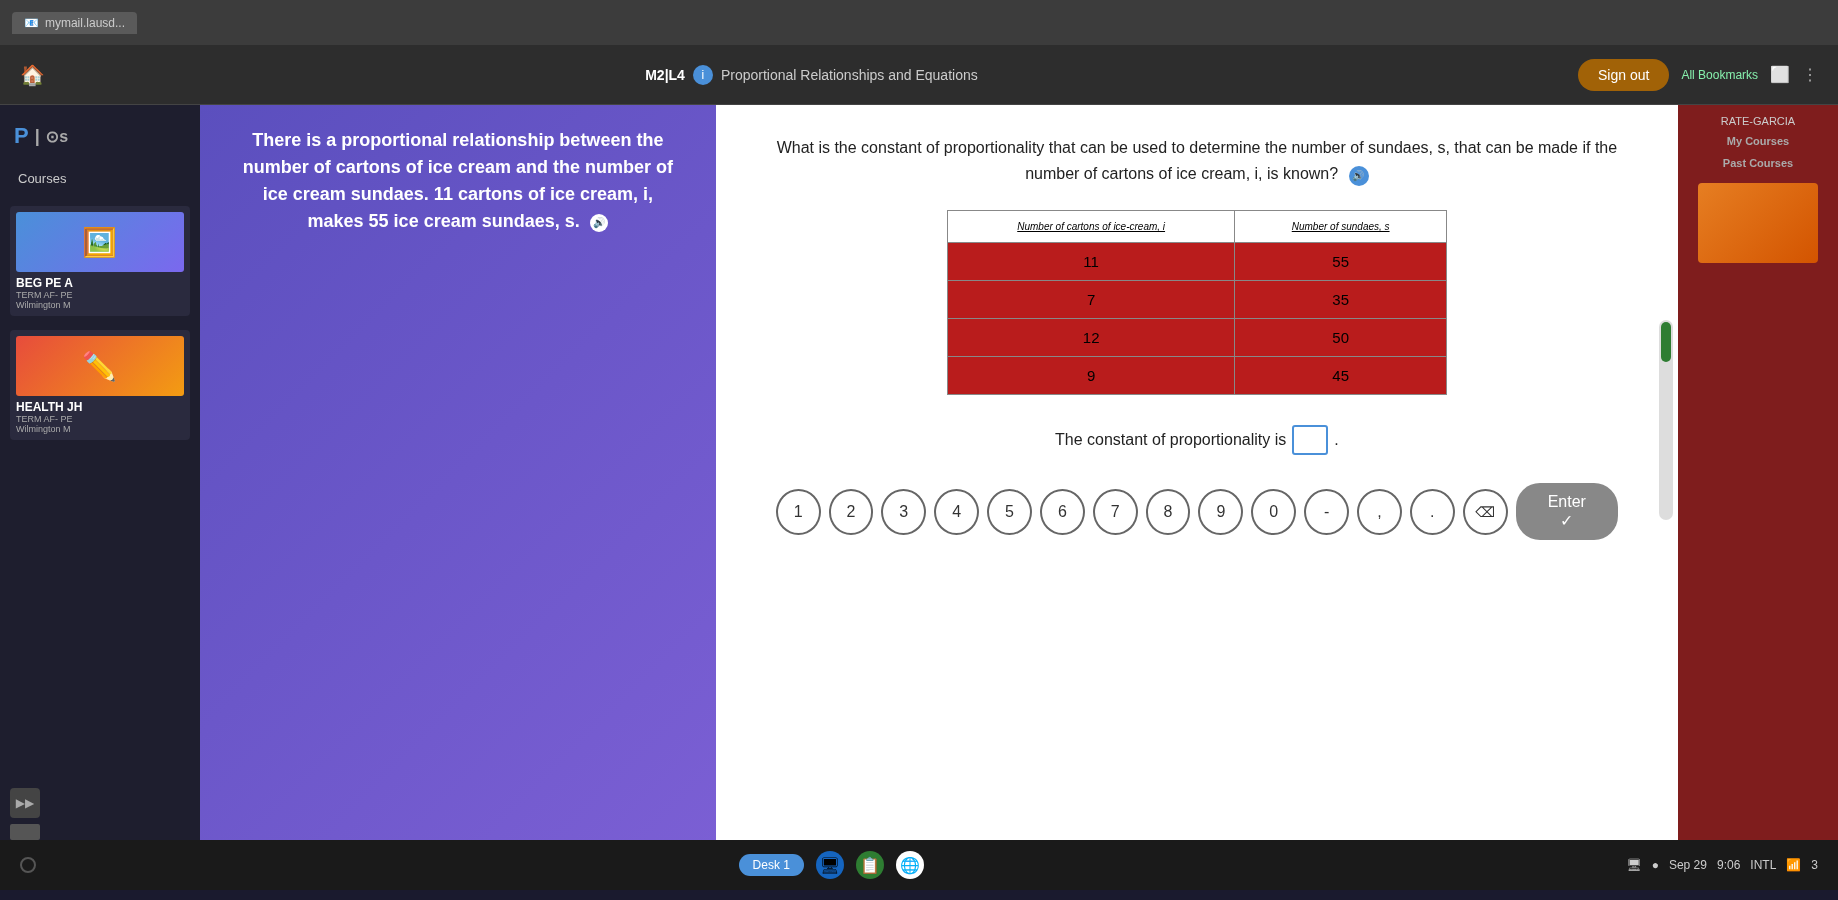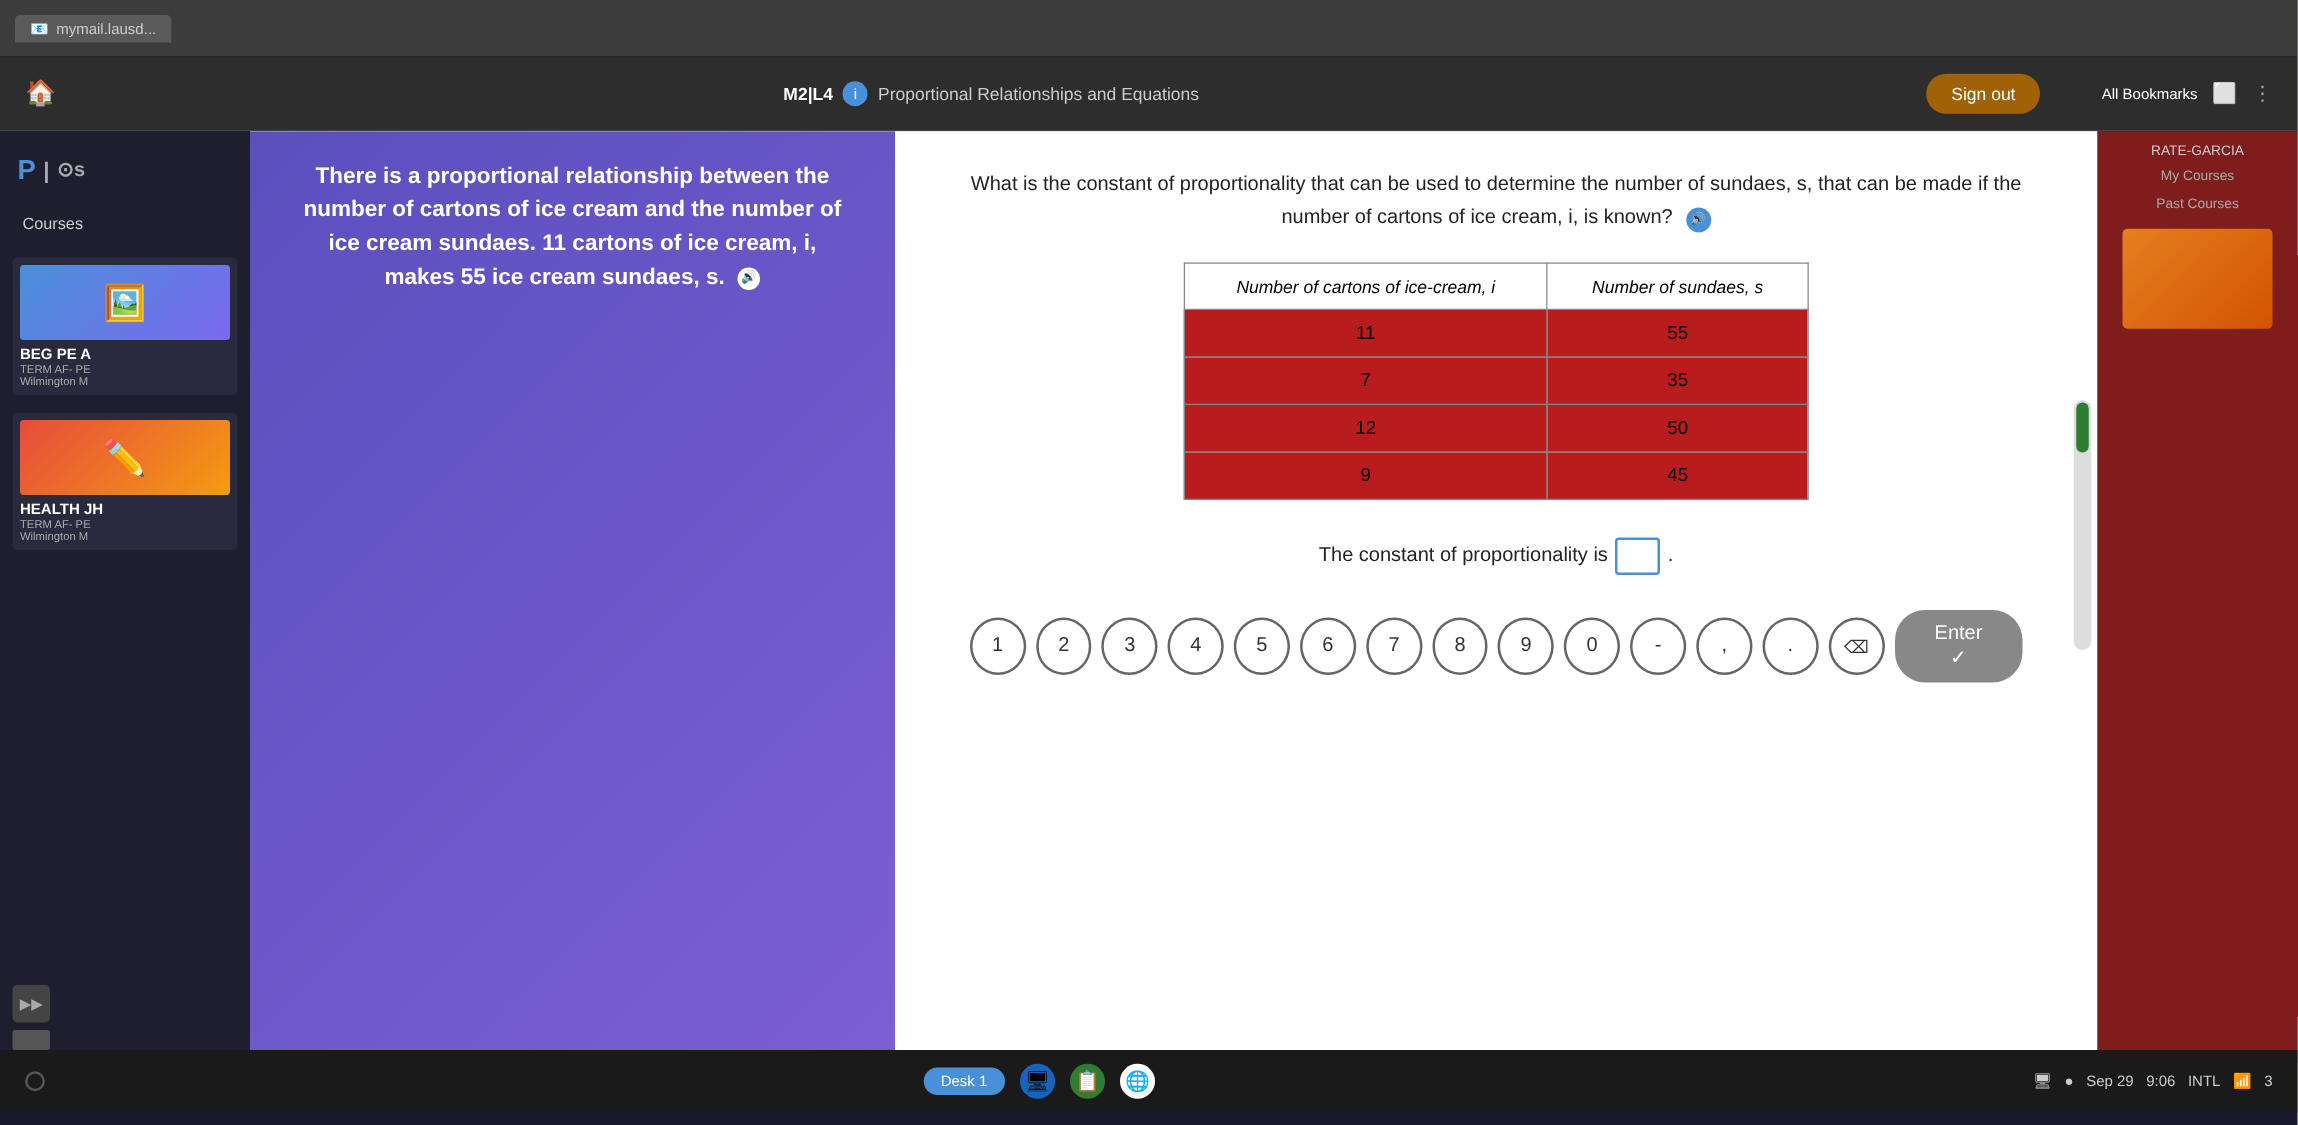--- a/index.html
+++ b/index.html
@@ -65,23 +65,22 @@
       background: #a16207;
       color: #fff;
       border: none;
       border-radius: 20px;
       padding: 8px 20px;
       font-size: 14px;
       cursor: pointer;
       font-weight: 500;
     }
     .all-bookmarks {
-      color: #ffffff;
+      color: #86efac;
       font-size: 12px;
-      margin-left: 37px;
     }
 
     
     .main-layout {
       display: flex;
       height: calc(900px - 45px - 60px - 50px);
     }
 
     
     .left-sidebar {
@@ -190,24 +189,25 @@
     
     .data-table {
       margin: 0 auto 30px auto;
       border-collapse: collapse;
       width: 500px;
     }
     .data-table th {
       background: #fff;
       border: 1px solid #888;
       padding: 10px 20px;
-      font-size: 14px;
+      font-size: 10px;
       font-style: italic;
       text-align: center;
       font-weight: normal;
+      text-decoration: underline;
     }
     .data-table td {
       border: 1px solid #888;
       padding: 10px 20px;
       text-align: center;
       font-size: 15px;
       background: #b91c1c;
     }
 
     
@@ -291,20 +291,21 @@
       color: #ccc;
       font-size: 11px;
       text-align: right;
     }
     .right-nav {
       color: #aaa;
       font-size: 11px;
       text-align: right;
       cursor: pointer;
       padding: 2px 0;
+      font-weight: bold;
     }
     .right-course-thumb {
       width: 120px;
       height: 80px;
       background: linear-gradient(135deg, #e67e22, #d35400);
       border-radius: 4px;
       margin-top: 6px;
     }
 
     

